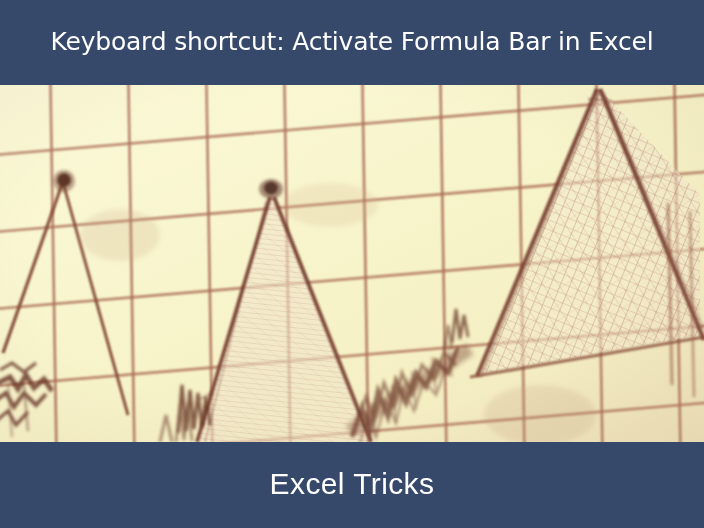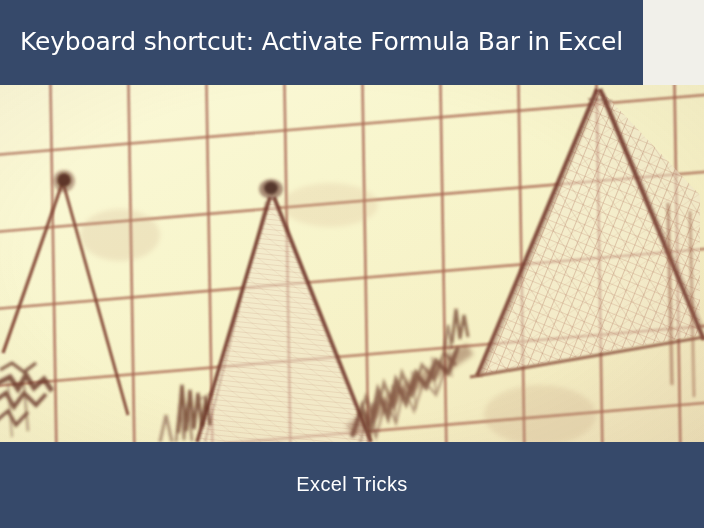--- a/index.html
+++ b/index.html
@@ -20,21 +20,21 @@
     height: 528px;
     background: #f1f0ea;
     overflow: hidden;
   }
 
   
   #header-band {
     position: absolute;
     left: 0;
     top: 0;
-    width: 643px;
+    width: 704px;
     height: 85px;
     background: #36496a;
     display: flex;
     align-items: center;
     justify-content: center;
     z-index: 20;
   }
   #header-title {
     color: #ffffff;
     font-family: "DejaVu Sans", sans-serif;
@@ -56,21 +56,21 @@
     height: 86px;
     background: #36496a;
     display: flex;
     align-items: center;
     justify-content: center;
     z-index: 20;
   }
   #footer-title {
     color: #ffffff;
     font-family: "Liberation Sans", sans-serif;
-    font-size: 20px;
+    font-size: 30px;
     font-weight: 400;
     letter-spacing: 0.4px;
     white-space: nowrap;
     line-height: 1;
     padding-bottom: 2px;
   }
 
   
   #photo-band {
     position: absolute;

